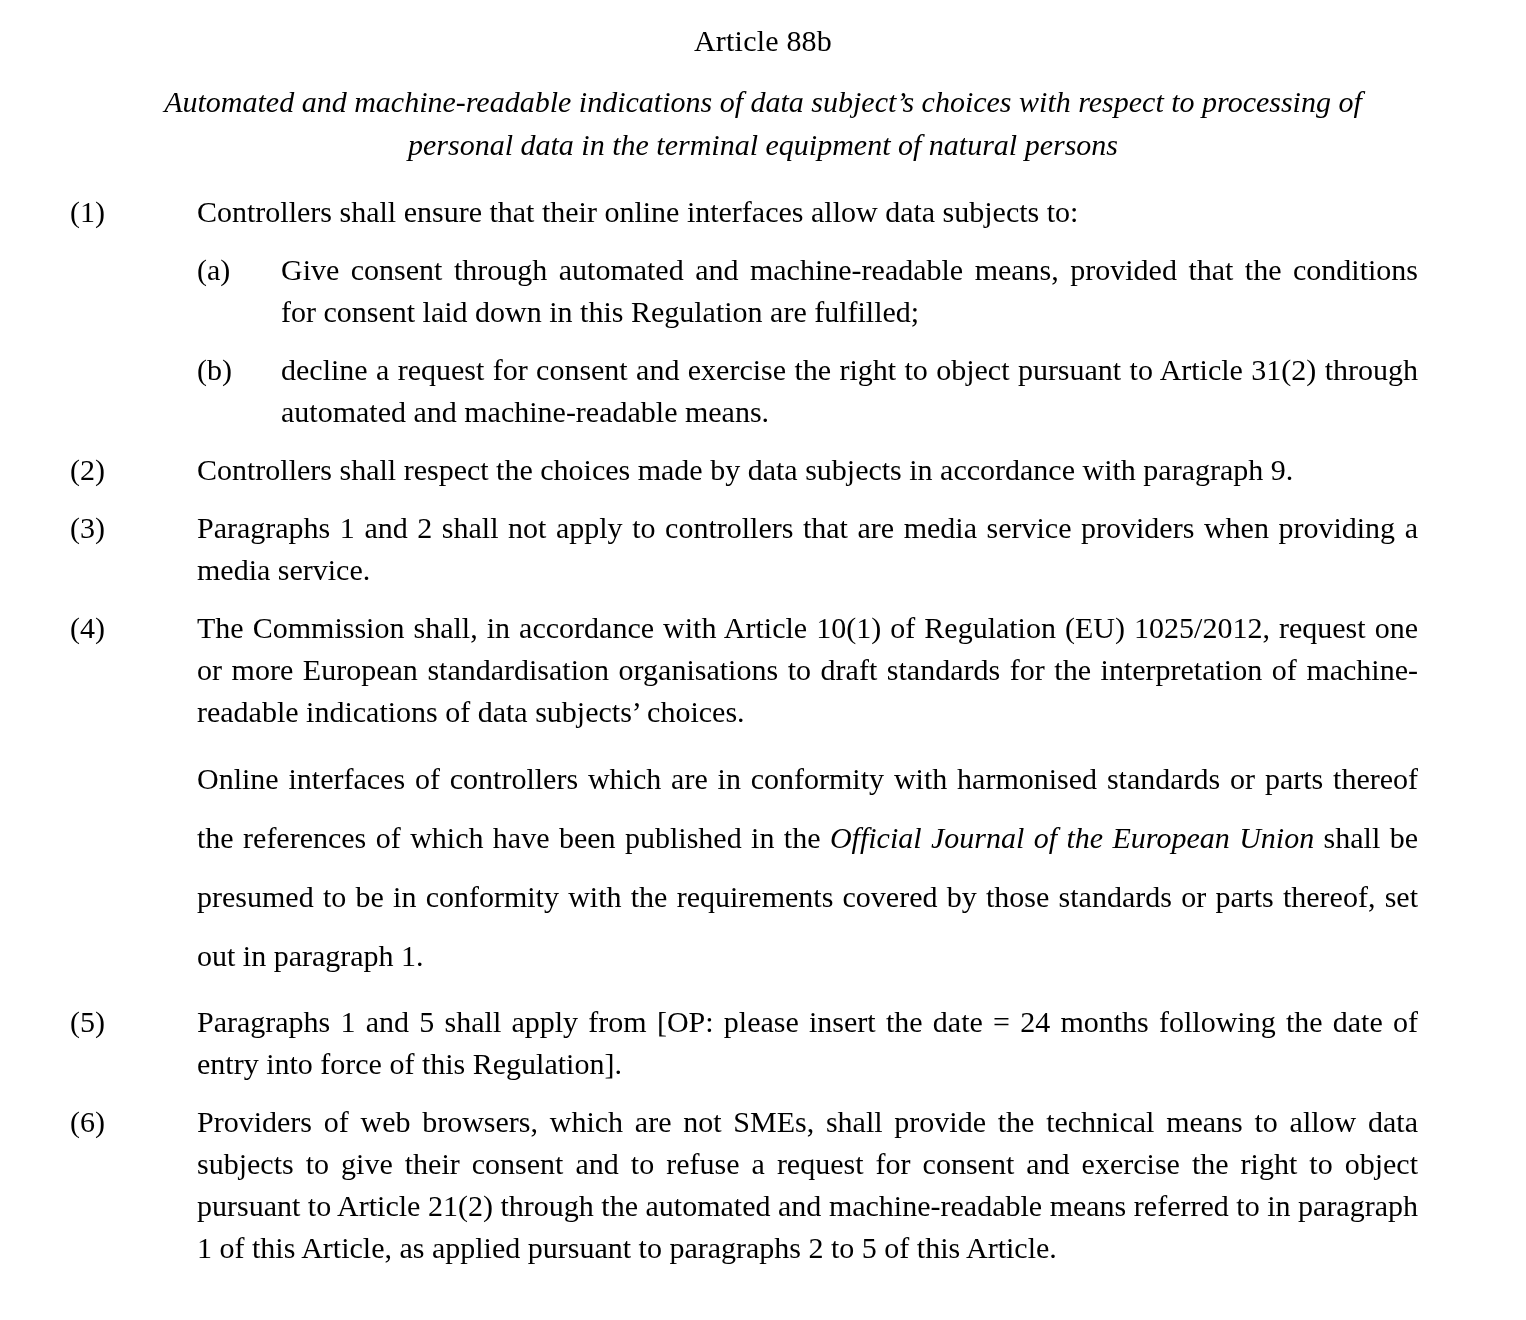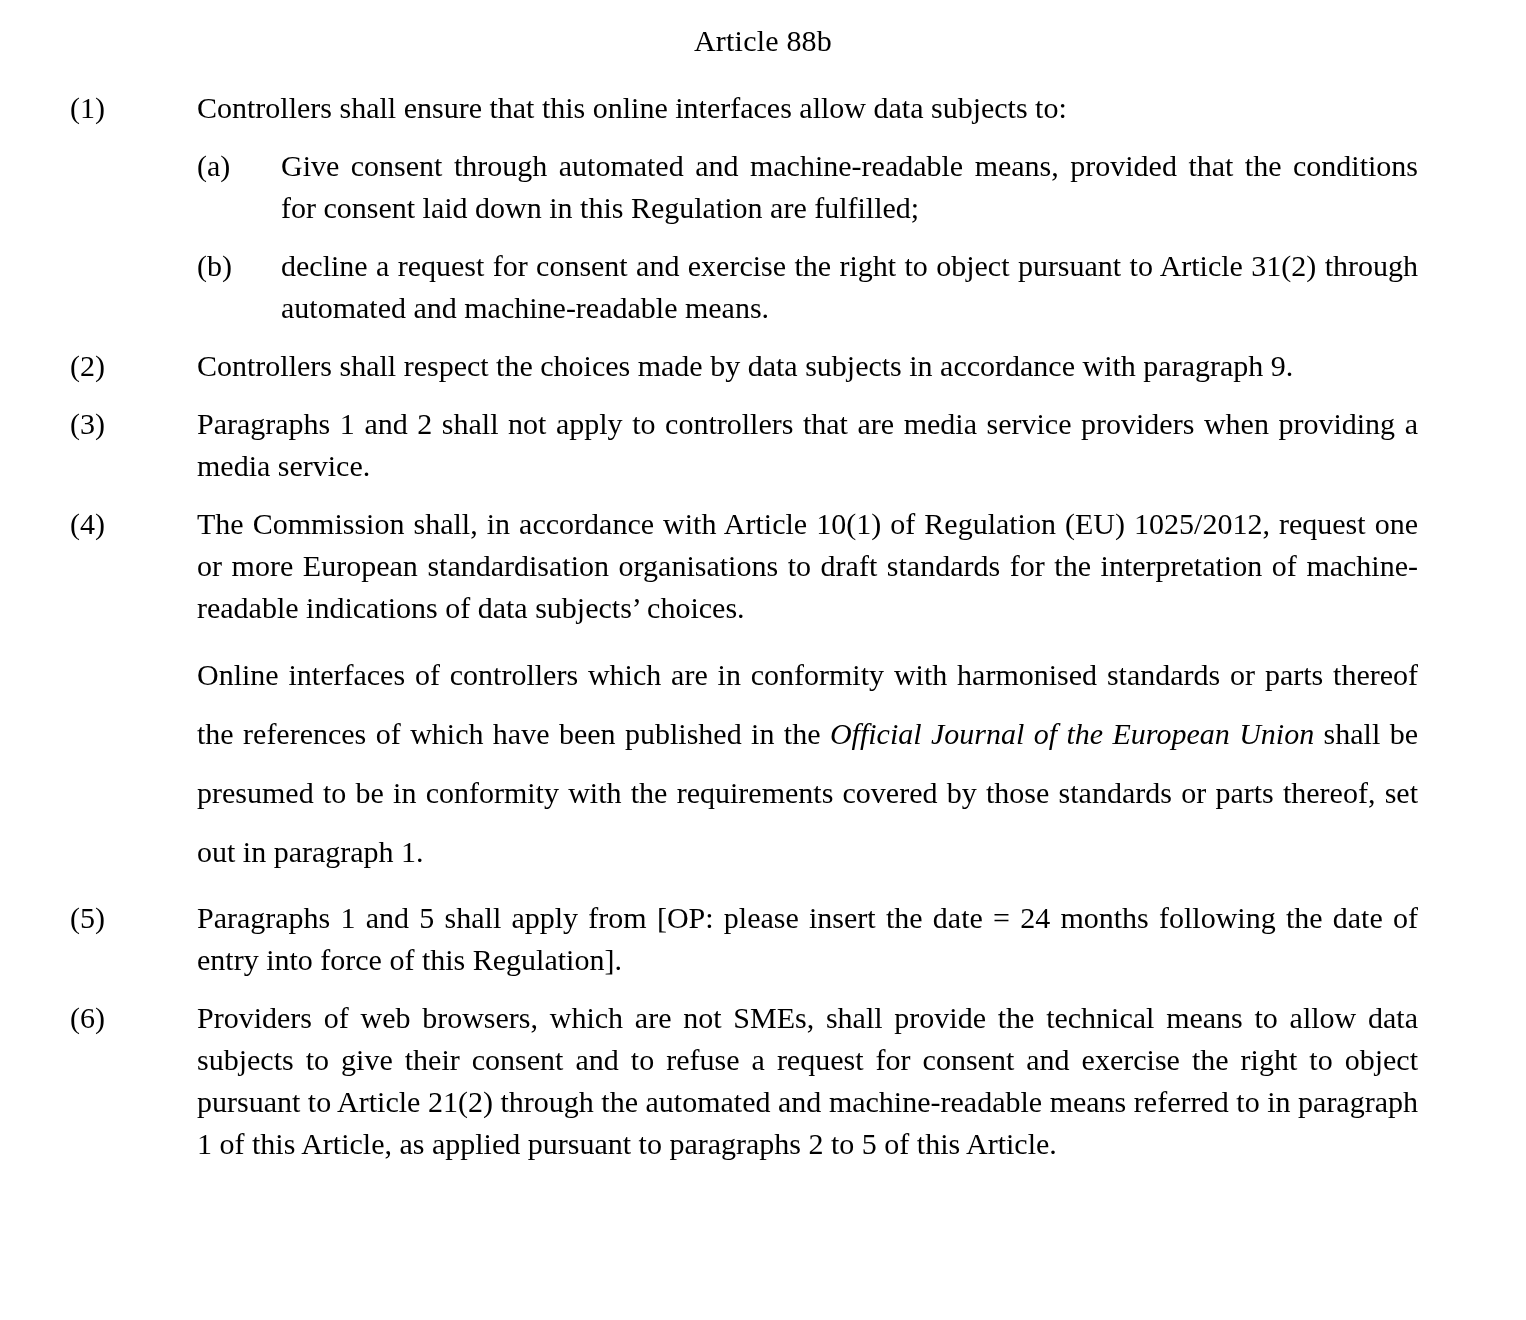--- a/index.html
+++ b/index.html
@@ -122,26 +122,27 @@
     font-style: italic;
   }
 </style>
 </head>
 <body>
 
 <div class="page">
 
   <h1 class="article-title">Article 88b</h1>
 
+  <p class="article-subtitle">Automated and machine-readable indications of data subject’s choices with respect to processing of personal data in the terminal equipment of natural persons</p>
 
   <div class="body-block">
 
     <div class="clause">
       <span class="clause-marker">(1)</span>
-      <span class="clause-text">Controllers shall ensure that this online interfaces allow data subjects to:</span>
+      <span class="clause-text">Controllers shall ensure that their online interfaces allow data subjects to:</span>
 
       <div class="subitem-list">
         <div class="subitem">
           <span class="subitem-marker">(a)</span>
           <span class="subitem-text">Give consent through automated and machine-readable means, provided that the conditions for consent laid down in this Regulation are fulfilled;</span>
         </div>
         <div class="subitem">
           <span class="subitem-marker">(b)</span>
           <span class="subitem-text">decline a request for consent and exercise the right to object pursuant to Article 31(2) through automated and machine-readable means.</span>
         </div>

